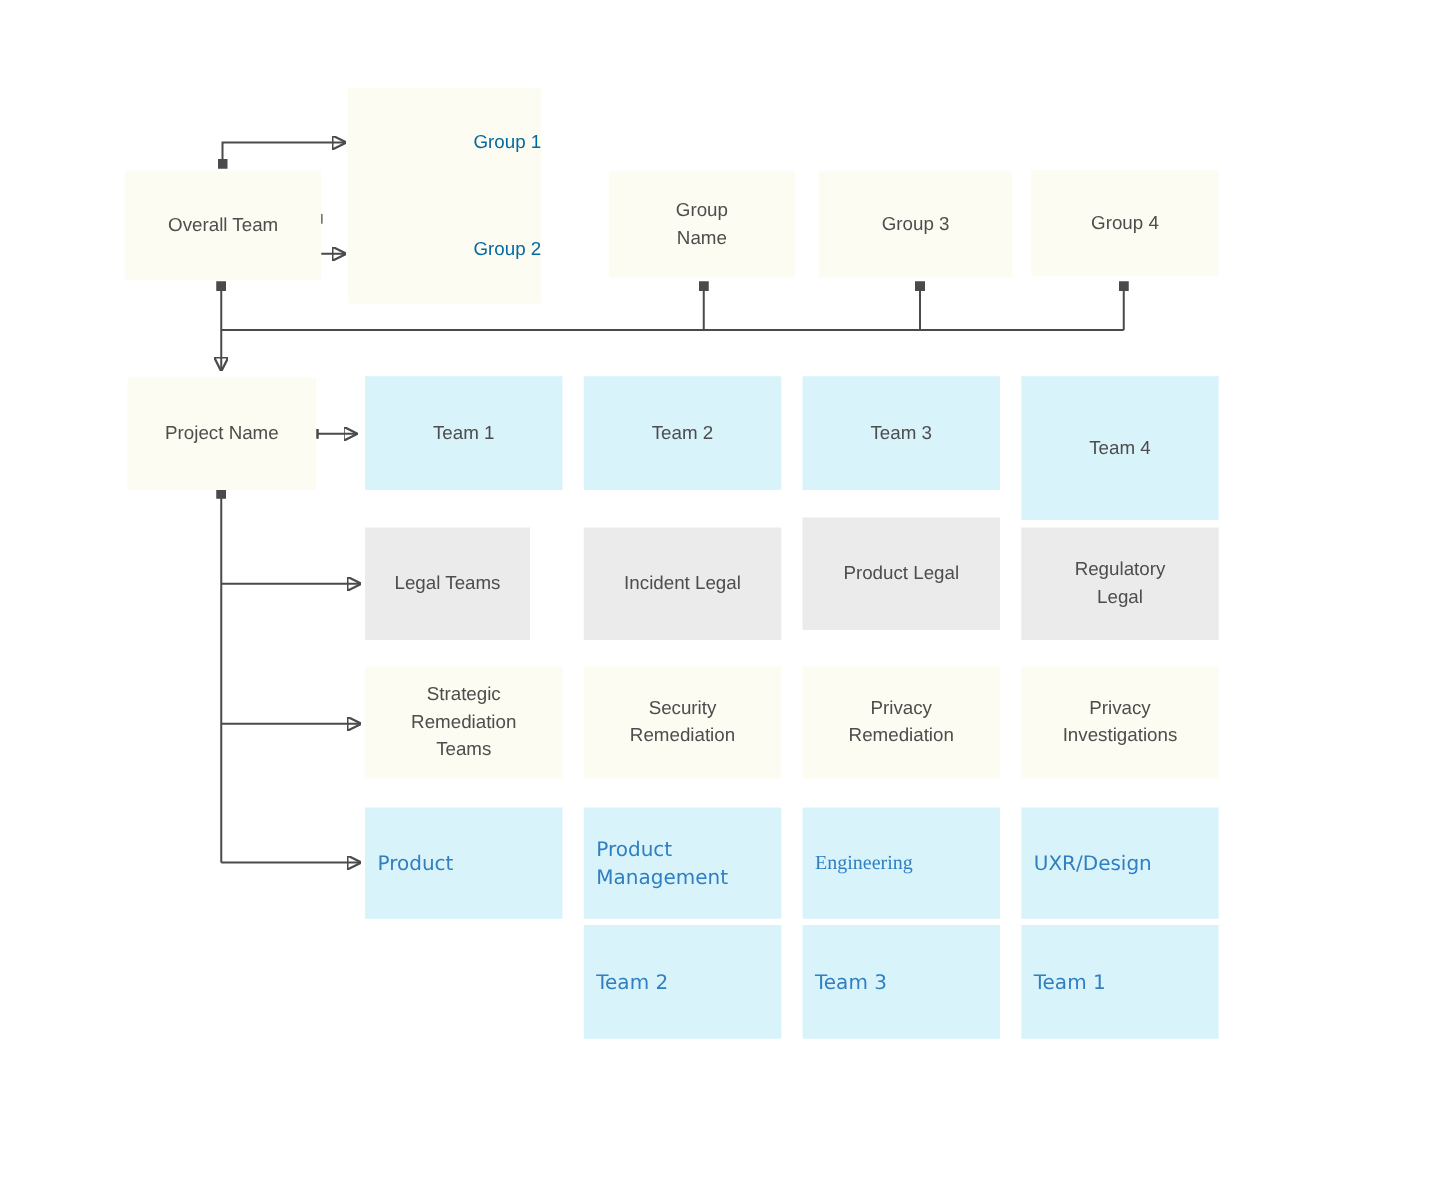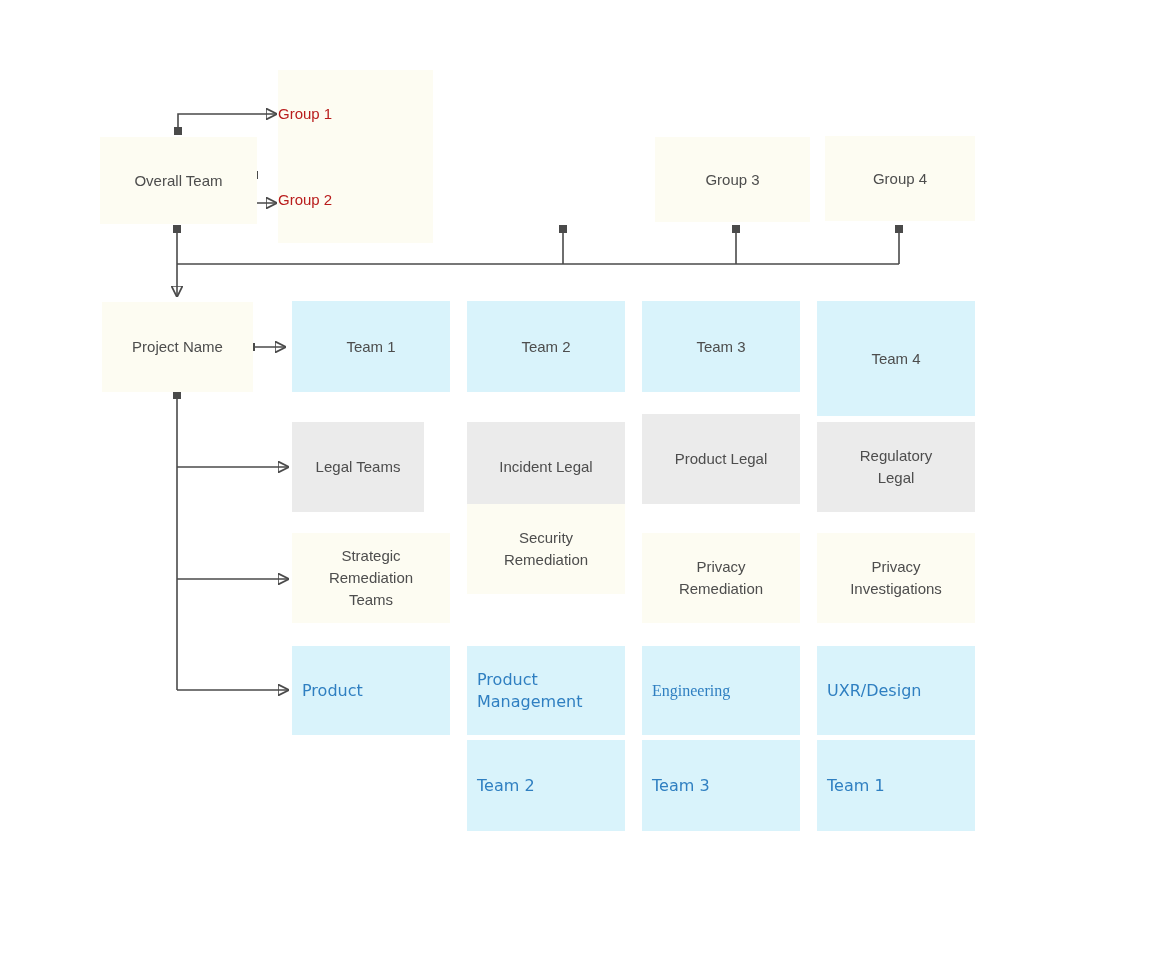--- a/index.html
+++ b/index.html
@@ -46,23 +46,23 @@
   .group-stack {
     position: absolute;
     display: flex;
     flex-direction: column;
     box-sizing: border-box;
   }
   .group-stack .half {
     flex: 1;
     display: flex;
     align-items: center;
-    justify-content: flex-start;
+    justify-content: flex-end;
     font-size: 15px;
-    color: #b91c1c;
+    color: #0369a1;
   }
   .blue-left {
     justify-content: flex-start;
     text-align: left;
     padding-left: 10px;
     padding-right: 6px;
     font-family: "DejaVu Sans", sans-serif;
     font-size: 16px;
     line-height: 22px;
     color: #2f7fc1;
@@ -102,20 +102,24 @@
 
   <div class="group-stack bg-cream" style="left:278px; top:70px; width:155px; height:173px;">
     <div class="half">
       <span>Group 1</span>
     </div>
     <div class="half">
       <span>Group 2</span>
     </div>
   </div>
 
+  <div class="node bg-cream" style="left:487px; top:137px; width:149px; height:85px;">
+    <span>Group
+Name</span>
+  </div>
 
   <div class="node bg-cream" style="left:655px; top:137px; width:155px; height:85px;">
     <span>Group 3</span>
   </div>
 
   <div class="node bg-cream" style="left:825px; top:136px; width:150px; height:85px;">
     <span>Group 4</span>
   </div>
 
   <div class="node bg-cream" style="left:102px; top:302px; width:151px; height:90px;">
@@ -147,21 +151,21 @@
   <div class="cell bg-gray" style="left:817px; top:422px; width:158px; height:90px;">
     <span>Regulatory
 Legal</span>
   </div>
 
   <div class="cell bg-cream" style="left:292px; top:533px; width:158px; height:90px;">
     <span>Strategic
 Remediation
 Teams</span>
   </div>
-  <div class="cell bg-cream" style="left:467px; top:504px; width:158px; height:90px;">
+  <div class="cell bg-cream" style="left:467px; top:533px; width:158px; height:90px;">
     <span>Security
 Remediation</span>
   </div>
   <div class="cell bg-cream" style="left:642px; top:533px; width:158px; height:90px;">
     <span>Privacy
 Remediation</span>
   </div>
   <div class="cell bg-cream" style="left:817px; top:533px; width:158px; height:90px;">
     <span>Privacy
 Investigations</span>

